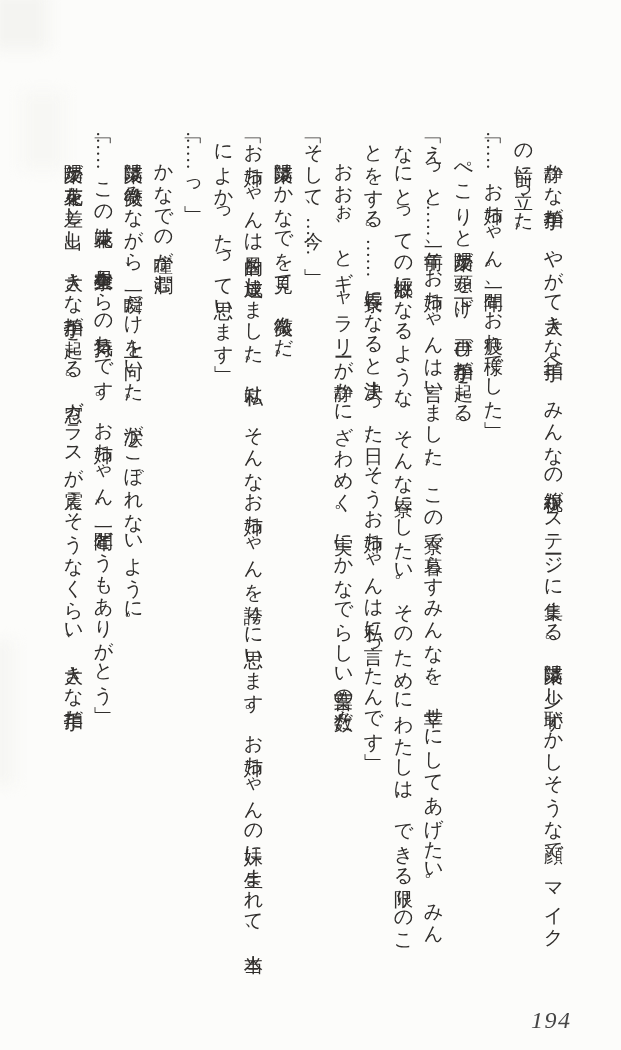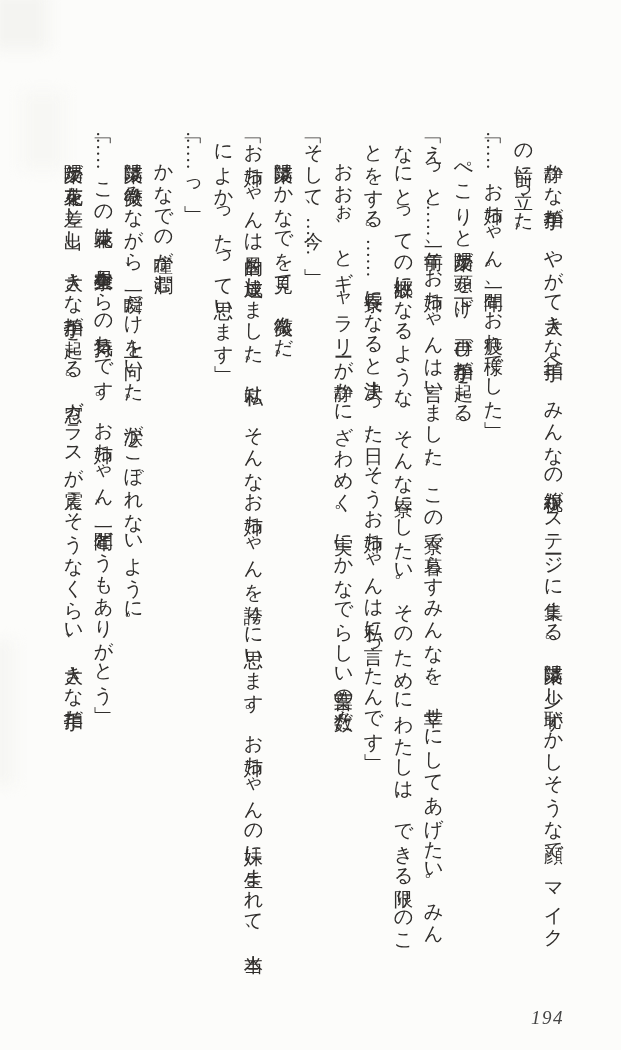--- a/index.html
+++ b/index.html
@@ -44,21 +44,21 @@
     margin: 0;
     padding: 0;
   }
   .para.indent {
     text-indent: 1em;
   }
   .page-number {
     position: absolute;
     left: 531px;
     top: 1007px;
-    font-size: 19px;
+    font-size: 24px;
     font-style: italic;
     letter-spacing: 1.5px;
     color: var(--pagenum);
   }
 </style>
 </head>
 <body>
 
 <div class="page">
   <div class="scan-artifact artifact-1"></div>

